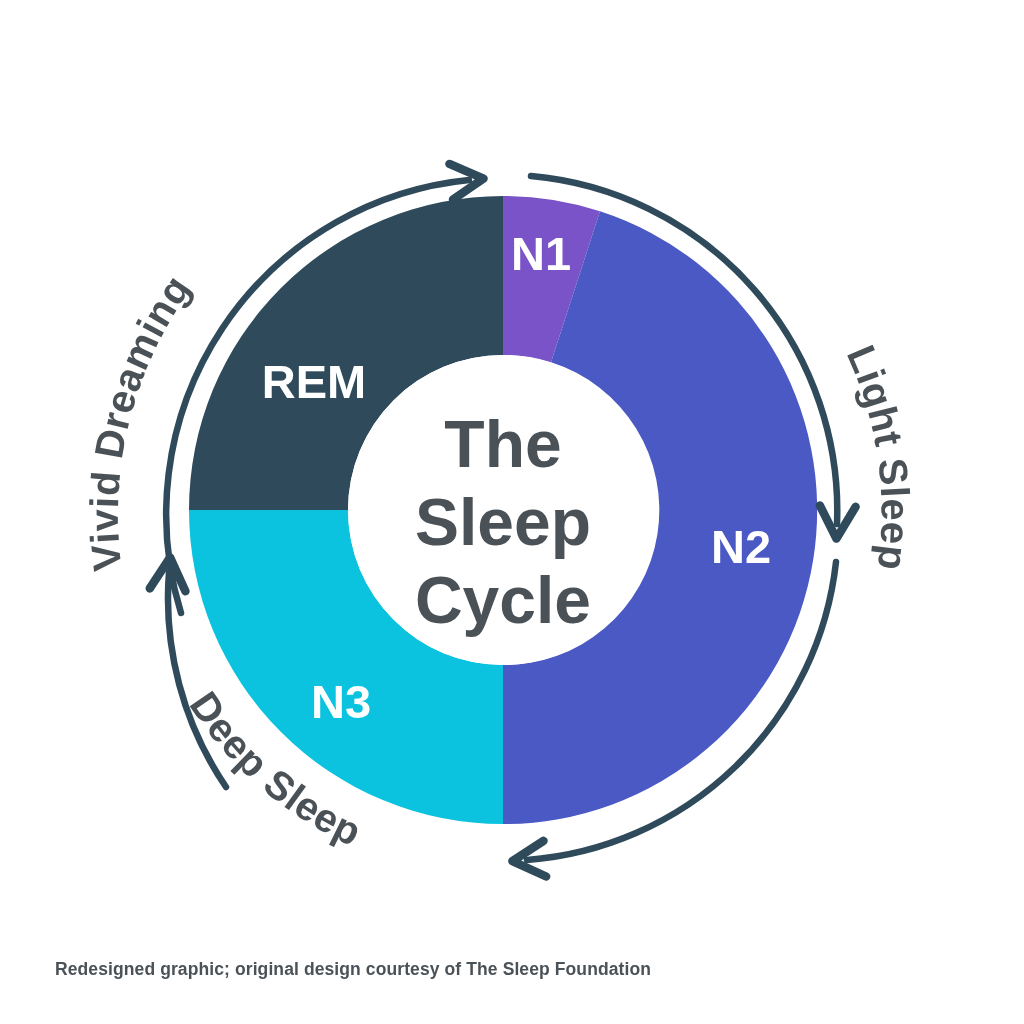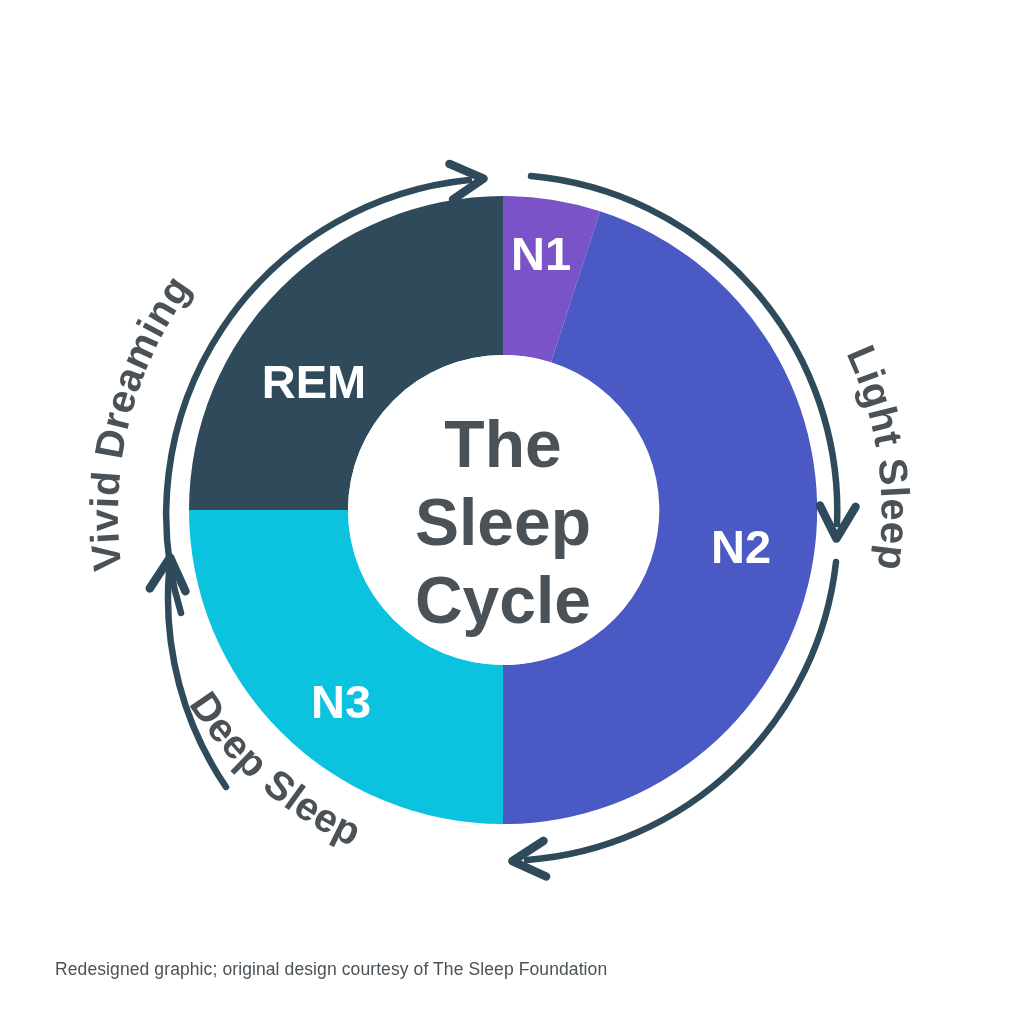--- a/index.html
+++ b/index.html
@@ -42,21 +42,21 @@
     font-weight: bold;
     font-size: 40px;
     fill: #4b5257;
     letter-spacing: 0.5px;
   }
   .caption {
     position: absolute;
     left: 55px;
     top: 959px;
     font-family: "Liberation Sans", sans-serif;
-    font-weight: normal;
+    font-weight: bold;
     font-size: 17.5px;
     color: #4b5257;
     letter-spacing: 0.1px;
     white-space: nowrap;
   }
 </style>
 </head>
 <body>
 
 <div id="stage">

